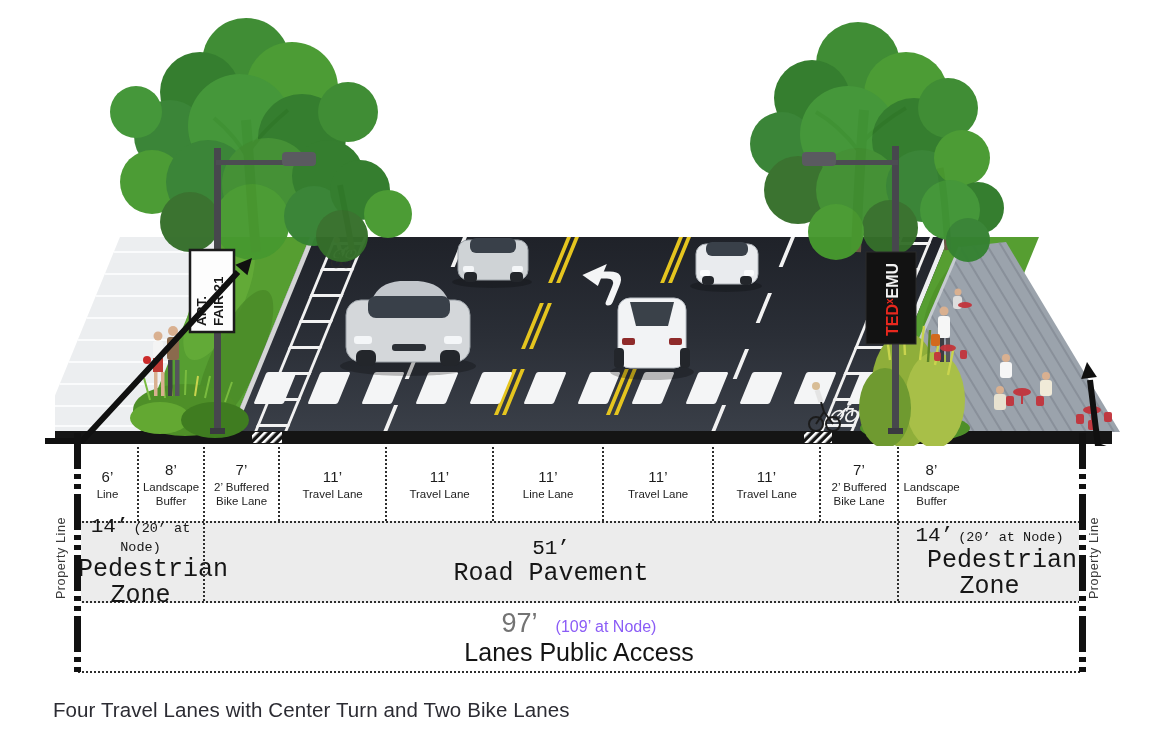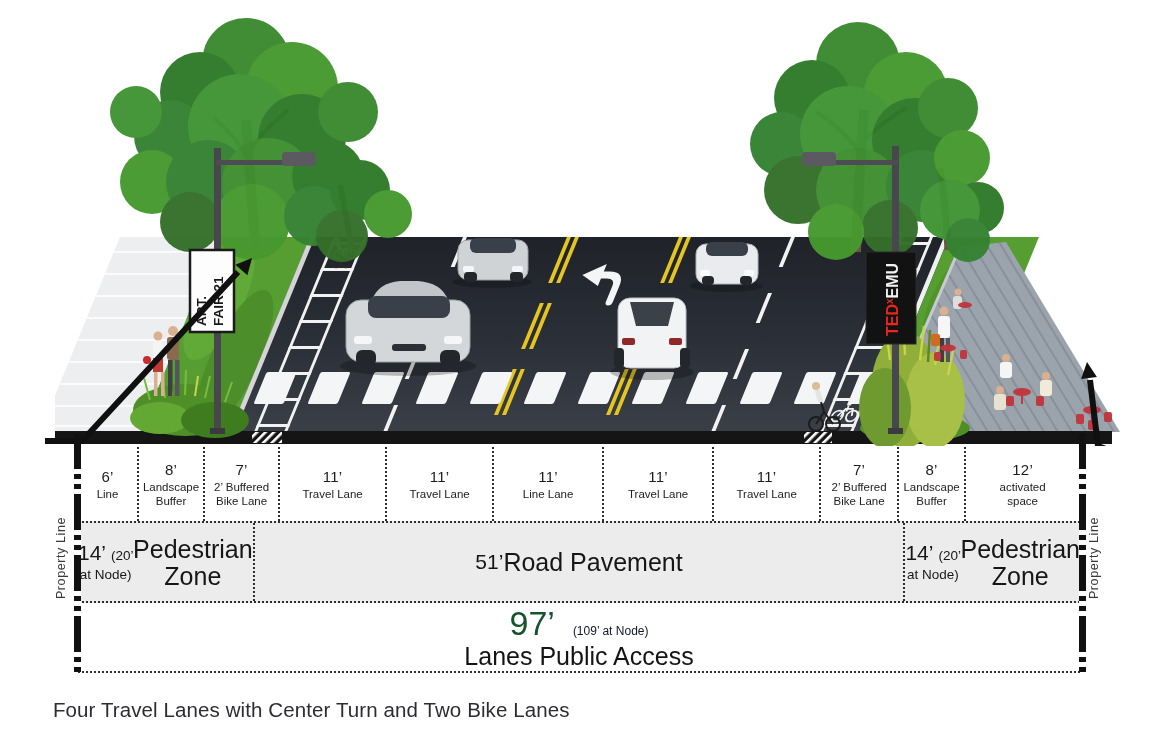--- a/index.html
+++ b/index.html
@@ -10,31 +10,31 @@
   
   #strip{position:absolute;left:78px;top:447px;width:1002px;}
   .row{display:flex;box-sizing:border-box;}
   #lane-row{height:74px;background:#fff;}
   .lane{box-sizing:border-box;border-left:2px dotted #2e2e2e;display:flex;flex-direction:column;
         align-items:center;justify-content:center;text-align:center;padding-top:2px;}
   .lane:first-child{border-left:none;}
   .lane-num{font-size:15px;color:#1c1c1c;letter-spacing:.2px;}
   .lane-label{font-size:11.5px;line-height:1.18;color:#222;margin-top:3px;max-width:72px;}
   #zone-row{height:82px;background:#ececec;border-top:2px dotted #2e2e2e;border-bottom:2px dotted #2e2e2e;}
-  .zone{box-sizing:border-box;border-left:2px dotted #2e2e2e;display:flex;flex-direction:row;
-        align-items:center;justify-content:center;text-align:center;}
+  .zone{box-sizing:border-box;border-left:2px dotted #2e2e2e;display:flex;flex-direction:column;
+        align-items:center;justify-content:center;text-align:center;font-family:Liberation Mono, monospace;}
   .zone:first-child{border-left:none;}
   .zone-num{font-size:21px;color:#161616;}
   .zone-note{font-size:13.5px;margin-left:5px;color:#161616;}
   .zone-label{font-size:25px;line-height:1.05;color:#161616;margin-top:1px;max-width:125px;}
   .zone-label.wide{max-width:none;text-align:center;}
   #total-row{height:68px;background:#fff;border-bottom:2px dotted #2e2e2e;
              display:flex;flex-direction:column;align-items:center;justify-content:center;text-align:center;}
-  .total-num{font-size:34px;color:#14532d;margin-top:41px;}
-  .total-note{font-size:12px;margin-left:18px;color:#0f172a;}
+  .total-num{font-size:27px;color:#737373;margin-top:41px;}
+  .total-note{font-size:16px;margin-left:18px;color:#8b5cf6;}
   .total-label{font-size:25px;color:#141414;line-height:1.02;margin-top:1px;}
 
   
   .prop-line{position:absolute;top:433px;width:7px;height:239px;
      background:repeating-linear-gradient(180deg,#111 0 36px,#fff 36px 41px,#111 41px 46px,#fff 46px 51px,#111 51px 56px,#fff 56px 61px);}
   #prop-line-left{left:74px;}
   #prop-line-right{left:1079px;}
   .prop-label{position:absolute;width:120px;height:16px;text-align:center;font-size:12.5px;
      letter-spacing:.6px;color:#3a3a3a;transform:rotate(-90deg);}
   #prop-label-left{left:2px;top:550px;}
@@ -406,24 +406,20 @@
         <div class="lane-label">Travel Lane</div>
       </div>
       <div class="lane" style="flex-basis:7.78%">
         <div class="lane-num">7’</div>
         <div class="lane-label">2’ Buffered Bike Lane</div>
       </div>
       <div class="lane" style="flex-basis:6.69%">
         <div class="lane-num">8’</div>
         <div class="lane-label">Landscape Buffer</div>
       </div>
-      <div class="lane" style="flex-basis:11.48%">
-        <div class="lane-num">12’</div>
-        <div class="lane-label">activated space</div>
-      </div>
     </div>
 
     <div class="row" id="zone-row">
       <div class="zone" style="flex-basis:12.48%">
         <div>
           <span class="zone-num">14’</span><span class="zone-note">(20’ at Node)</span>
         </div>
         <div class="zone-label">Pedestrian Zone</div>
       </div>
       <div class="zone" style="flex-basis:69.26%">

